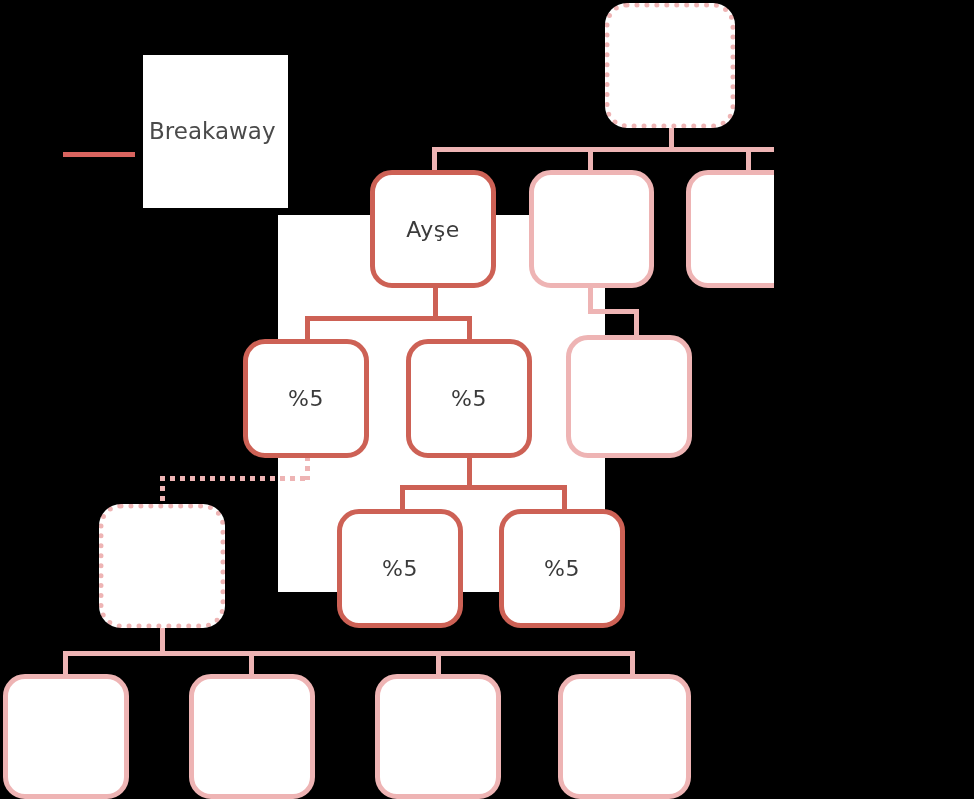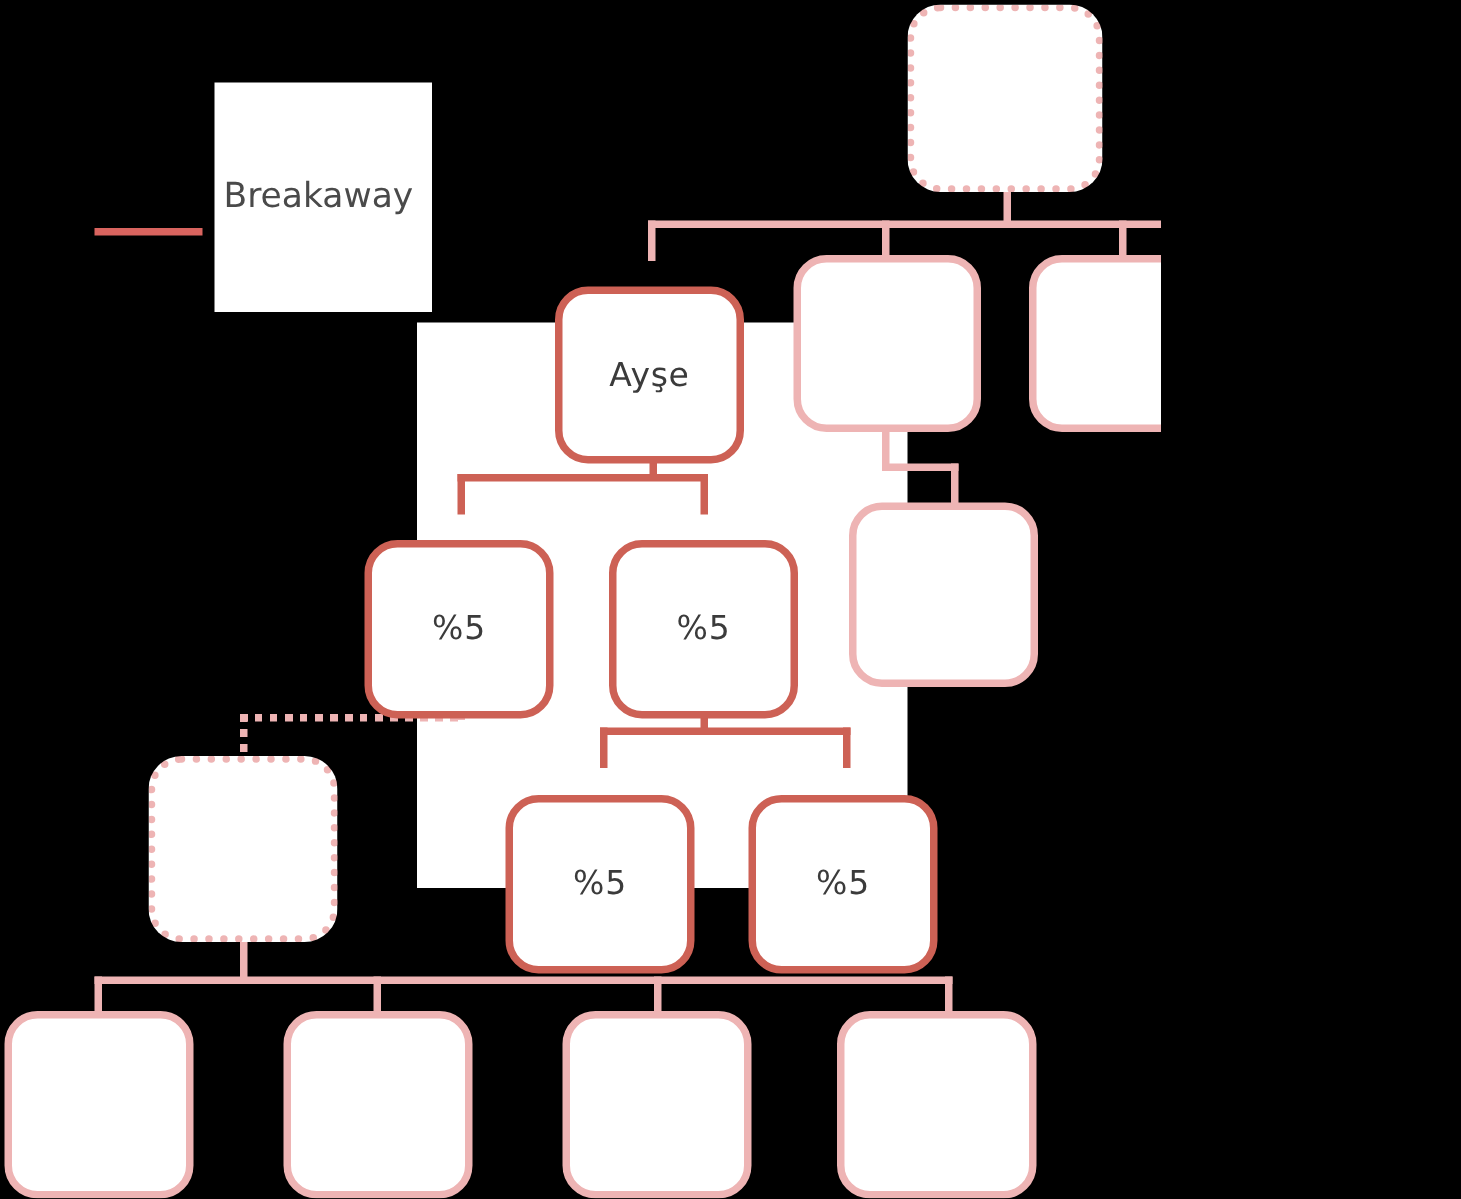--- a/index.html
+++ b/index.html
@@ -54,21 +54,20 @@
     justify-content: center;
     color: #3b3b3b;
     font-size: 22px;
     letter-spacing: 0.5px;
   }
   .node.light {
     border: 5px solid #eeb4b4;
   }
   .node.dark {
     border: 5px solid #cd6155;
-    margin-top: 21px;
   }
   .node.dotted {
     border: 5px dotted #eeb4b4;
   }
   .node-label {
     pointer-events: none;
     white-space: nowrap;
   }
   
   .legend {

